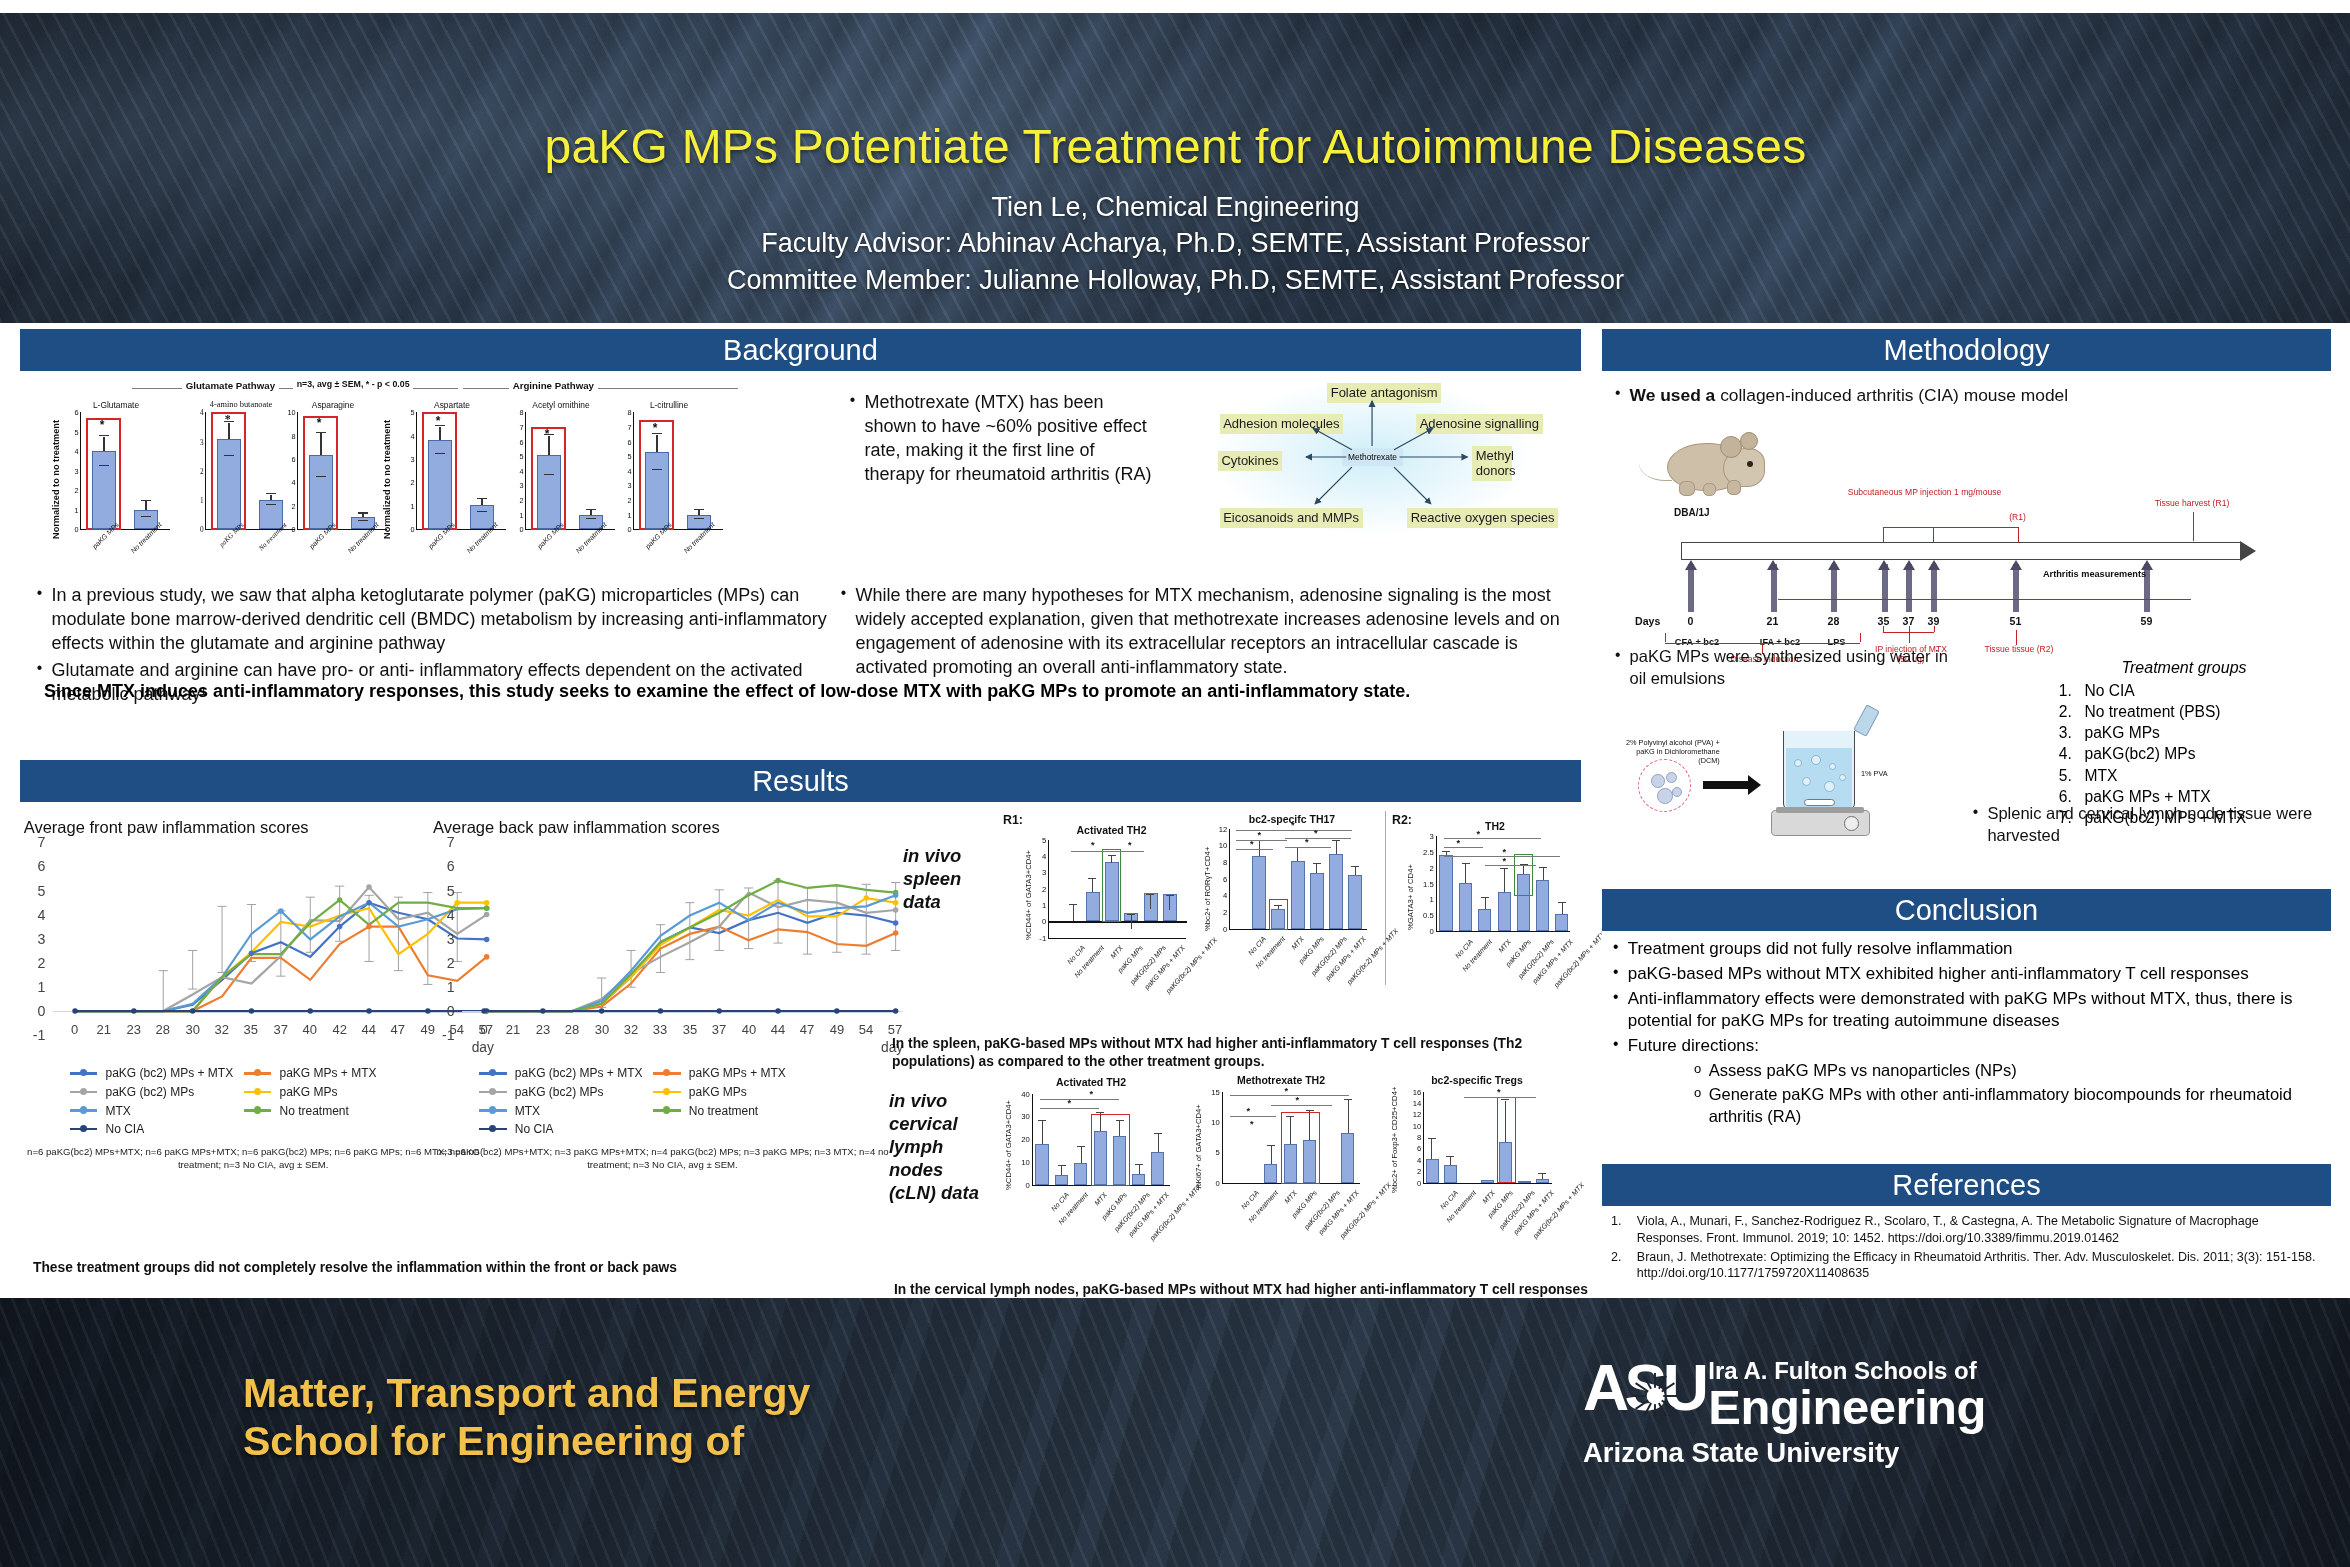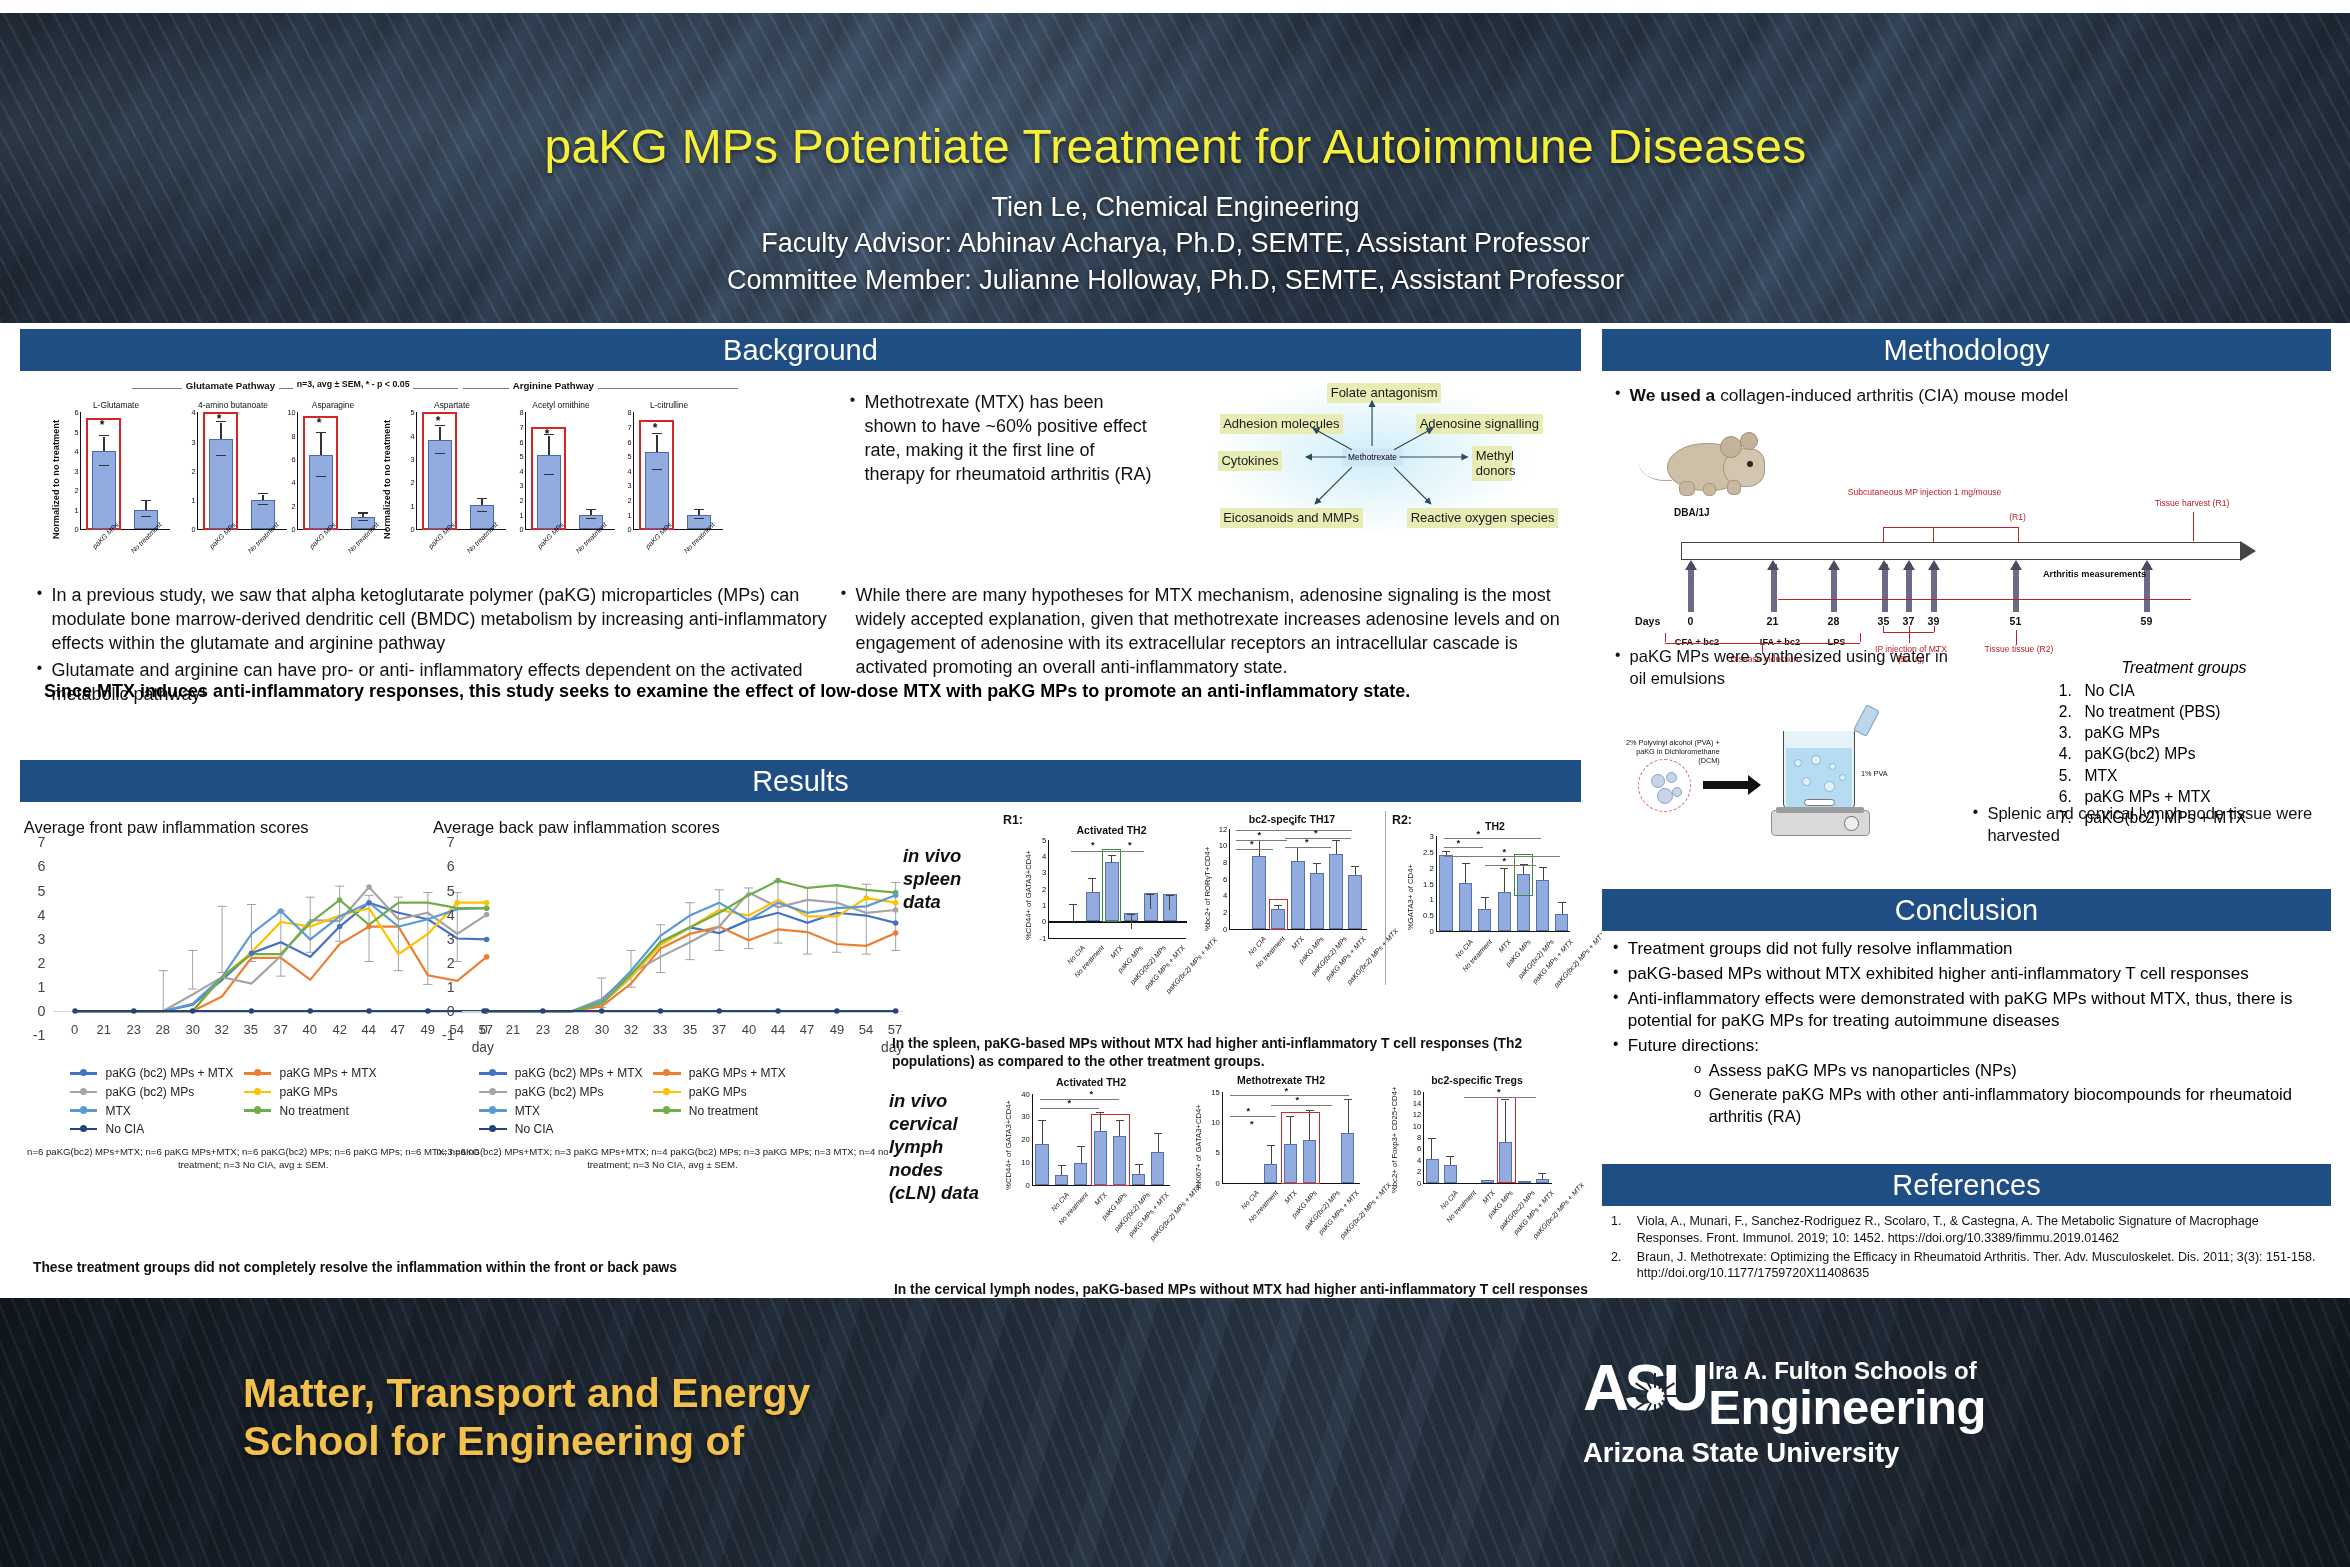--- a/index.html
+++ b/index.html
@@ -254,21 +254,21 @@
             <div class="mc-star" style="left:18.4px; top:5.5px;">*</div>
             <div class="mc-bar" style="left:53px; height:19px;"></div>
             <div class="mc-err" style="left:64px; bottom:19px; height:9.2px;"></div>
             <div class="mc-errcap" style="left:60px; bottom:28.5px;"></div>
             <div class="mc-errcap" style="left:60px; bottom:12px;"></div>
           </div>
           <div class="mc-xlab" style="left:-3.7px; top:121px; width:57px;">paKG MPs</div>
           <div class="mc-xlab" style="left:39px; top:121px; width:57px;">No treatment</div>
         </div>
 
-        <div class="minichart" style="left:148px;">
+        <div class="minichart" style="left:156px;font-family:Liberation Serif, serif;">
           <div class="mc-title">4-amino butanoate</div>
           <div class="mc-plot">
             <div class="mc-tick" style="top:100%">0</div>
               <div class="mc-tick" style="top:75%">1</div>
             <div class="mc-tick" style="top:50%">2</div>
               <div class="mc-tick" style="top:25%">3</div>
             <div class="mc-tick" style="top:0">4</div>
             <div class="mc-redbox" style="left:4.6px; top:0px; width:35px; height:118px;"></div>
             <div class="mc-bar" style="left:11px; height:90px;"></div>
             <div class="mc-err" style="left:22px; bottom:90px; height:16.5px;"></div>

